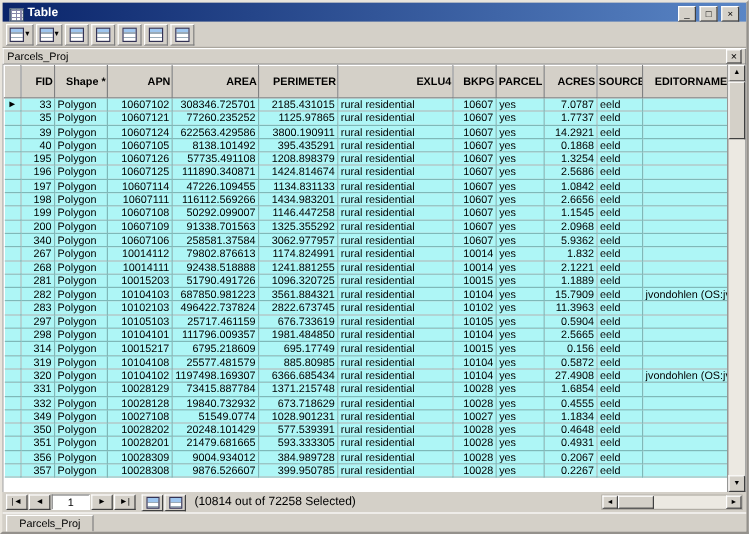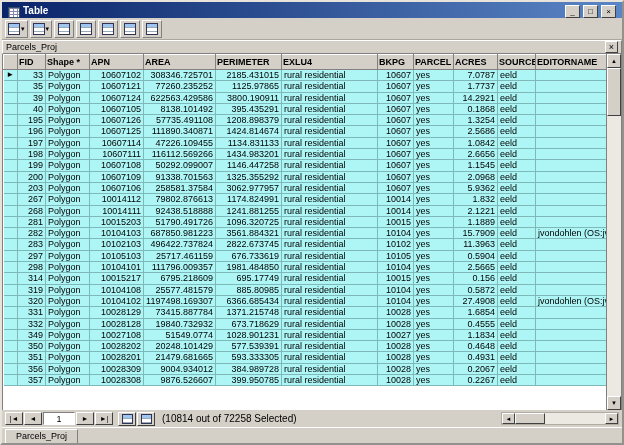--- a/index.html
+++ b/index.html
@@ -34,21 +34,21 @@
   .sheet-header{flex:0 0 14px;display:flex;align-items:center;padding:0 3px;
     background:var(--chrome,#d4d0c8);border:1px solid;border-color:#fff #808080 #808080 #fff;}
   .sheet-title{font-size:9px;flex:1;line-height:12px;}
   .sheet-close{width:13px;height:12px;font-size:9px;line-height:9px;text-align:center;
     background:var(--chrome,#d4d0c8);border:1px solid;border-color:#fff #404040 #404040 #fff;
     padding:0;font-family:inherit;}
   .grid-wrap{flex:1;display:flex;min-height:0;background:#fff;border-left:1px solid #808080;border-right:1px solid #808080;}
   .grid{flex:1;overflow:hidden;background:#fff;}
   table{border-collapse:collapse;table-layout:fixed;width:604px;}
   th{background:var(--chrome,#d4d0c8);border:1px solid;border-color:#fff #808080 #808080 #fff;
-    font-size:9px;font-weight:bold;height:15px;padding:0 1px;overflow:hidden;white-space:nowrap;text-align:left;}
+    font-size:9px;font-weight:bold;height:27px;padding:0 1px;overflow:hidden;white-space:nowrap;text-align:right;}
   td{font-size:9px;height:10.3px;line-height:10.3px;padding:0 2px;white-space:nowrap;overflow:hidden;
     background:var(--sel,#aef6f6);border-right:1px solid #7fb8b8;border-bottom:1px solid #7fb8b8;}
   td.gutter{padding:0;text-align:center;font-size:8px;}
   td.a-r{text-align:right;}
   td.a-l{text-align:left;}
   .vscroll{flex:0 0 15px;background:#ece9e2;display:flex;flex-direction:column;border-left:1px solid #808080;}
   .sc-btn{flex:0 0 14px;width:100%;font-size:6px;line-height:11px;text-align:center;
     background:var(--chrome,#d4d0c8);border:1px solid;border-color:#fff #404040 #404040 #fff;
     padding:0;font-family:inherit;}
   .v-track{flex:1;position:relative;}
@@ -300,21 +300,21 @@
               <td class="a-l">rural residential</td>
               <td class="a-r">10607</td>
               <td class="a-l">yes</td>
               <td class="a-r">2.0968</td>
               <td class="a-l">eeld</td>
               <td class="a-l"></td>
               <td></td>
             </tr>
             <tr>
               <td class="gutter"></td>
-              <td class="a-r">203</td>
+              <td class="a-r">340</td>
               <td class="a-l">Polygon</td>
               <td class="a-r">10607106</td>
               <td class="a-r">258581.37584</td>
               <td class="a-r">3062.977957</td>
               <td class="a-l">rural residential</td>
               <td class="a-r">10607</td>
               <td class="a-l">yes</td>
               <td class="a-r">5.9362</td>
               <td class="a-l">eeld</td>
               <td class="a-l"></td>

